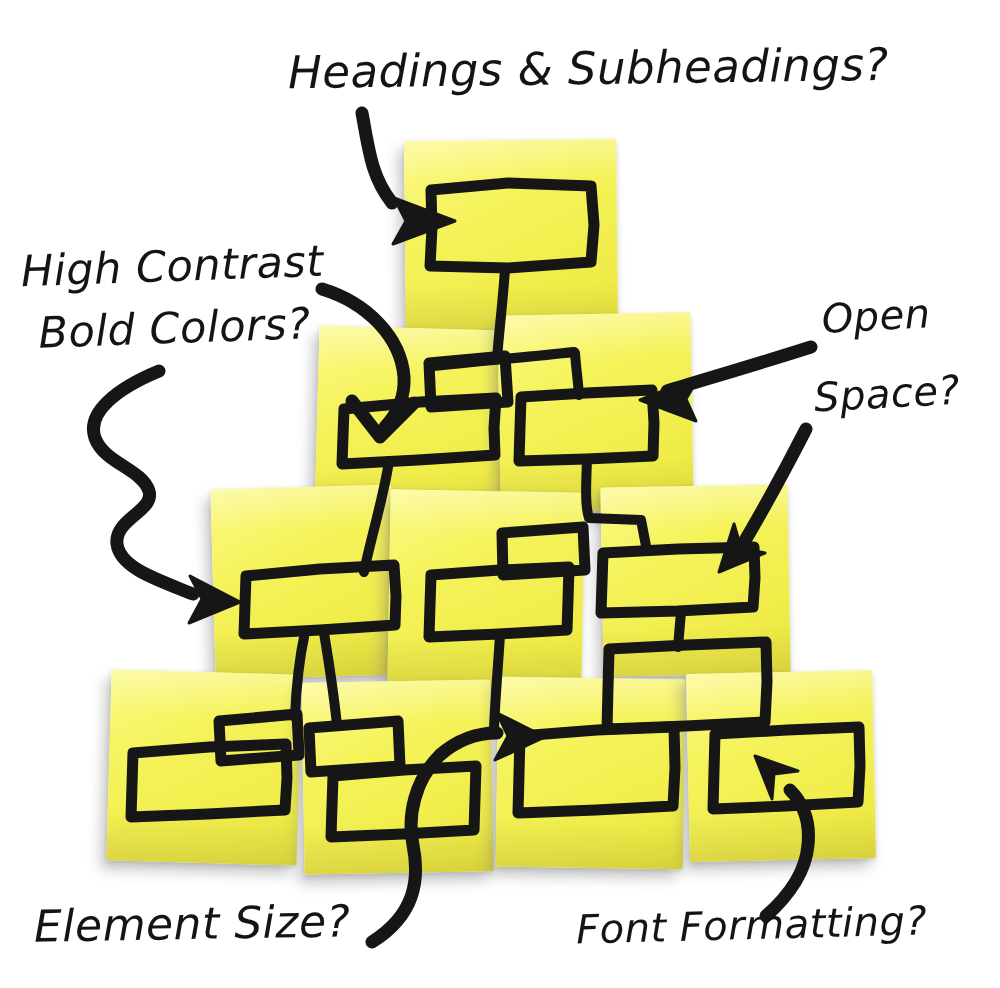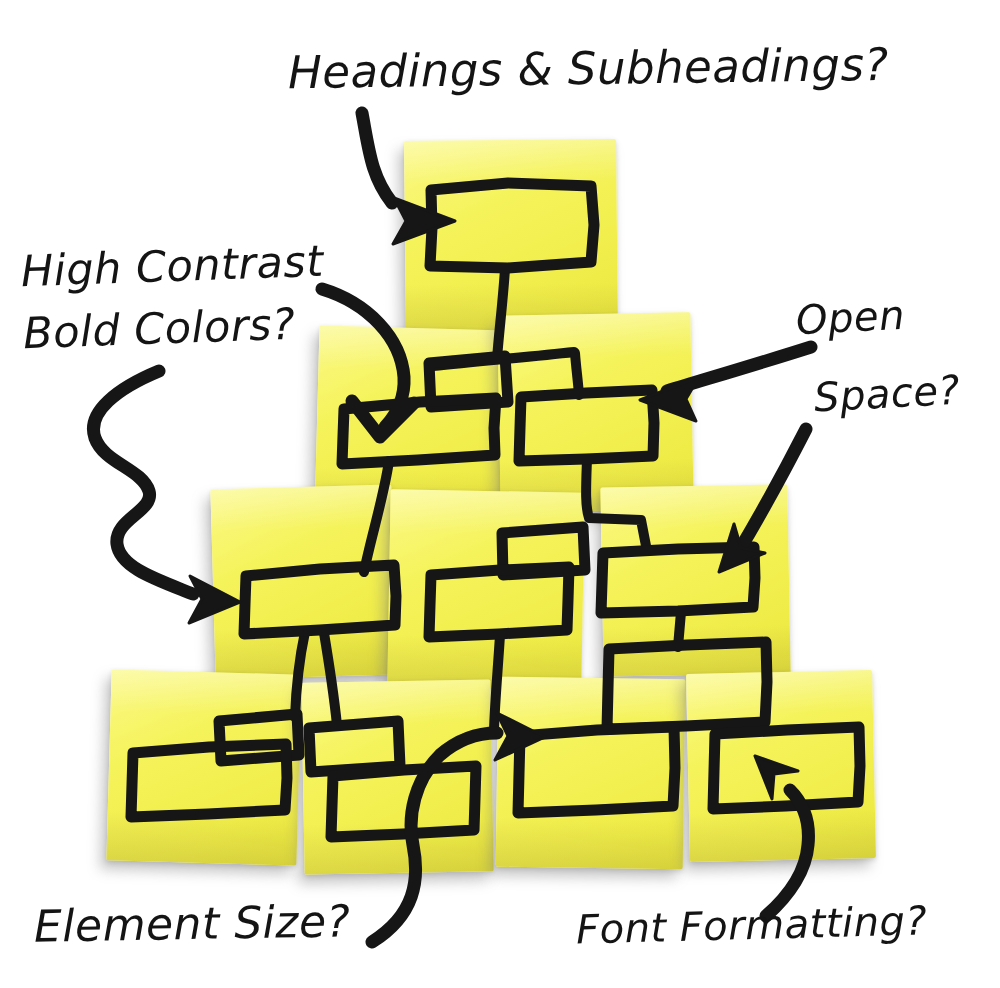--- a/index.html
+++ b/index.html
@@ -1,21 +1,21 @@
 <!DOCTYPE html>
 <html><head>
 <meta charset="utf-8">
 <style>
   html,body{margin:0;padding:0;}
   body{
     width:1000px;height:988px;position:relative;overflow:hidden;
     background:#ffffff;
     font-family:"DejaVu Sans", sans-serif;
   }
-  #stage{position:absolute;inset:0;width:1000px;height:988px;}
+  #stage{position:absolute;inset:0;width:1000px;height:988px;text-align:center;}
 
   
   .note{
     position:absolute;
     background:linear-gradient(155deg,#fbf987 0%,#f5f35a 36%,#efec48 78%,#e9e63e 100%);
     border-radius:2px;
     box-shadow:-6px 9px 13px rgba(125,125,125,.42), 0 2px 5px rgba(0,0,0,.15);
   }
   .note::after{
     content:"";position:absolute;inset:0;border-radius:2px;pointer-events:none;

